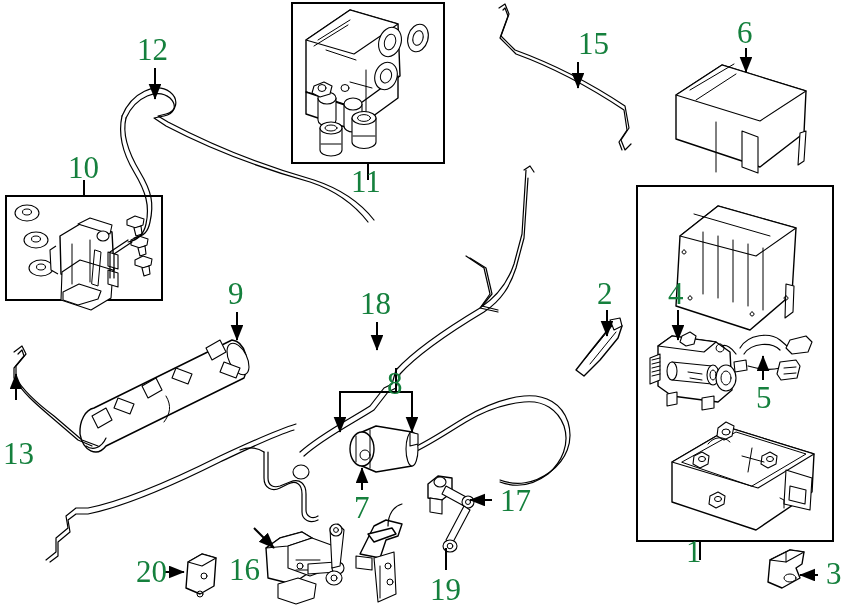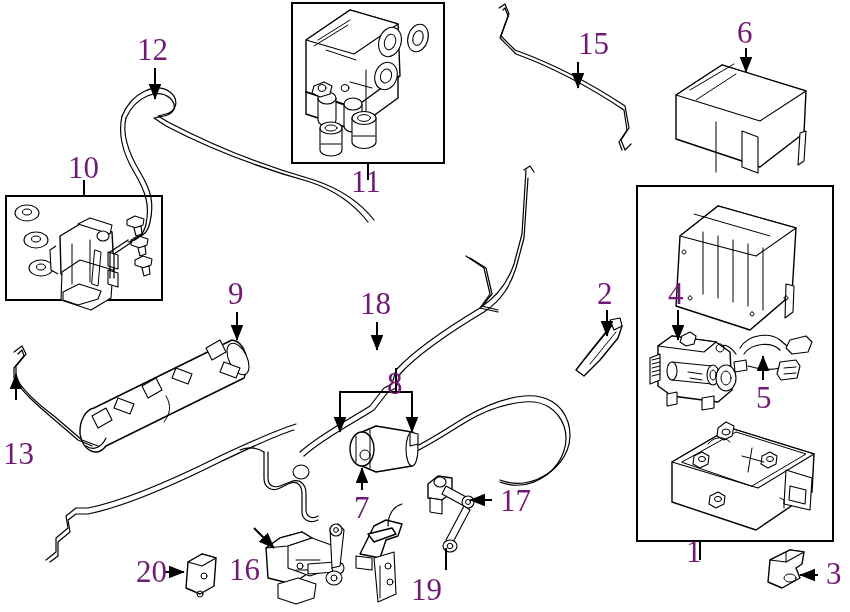--- a/index.html
+++ b/index.html
@@ -16,21 +16,21 @@
     overflow:hidden;
   }
   #art{position:absolute;left:0;top:0;width:850px;height:612px;}
 
   
   .callout{
     position:absolute;
     font-family:"Liberation Serif", serif;
     font-size:31px;
     line-height:1;
-    color:#701a75;
+    color:#15803d;
     font-weight:400;
     white-space:nowrap;
     user-select:none;
   }
 
   
   .notice{
     position:absolute;
     left:117px;
     top:583px;
@@ -402,16 +402,16 @@
   <div class="callout" style="left:228px;top:278px;">9</div>
   <div class="callout" style="left:68px;top:152px;">10</div>
   <div class="callout" style="left:351px;top:166px;">11</div>
   <div class="callout" style="left:137px;top:34px;">12</div>
   <div class="callout" style="left:3px;top:406px;margin-top:32px;">13</div>
   <div class="callout" style="left:360px;top:288px;">18</div>
   <div class="callout" style="left:562px;top:28px;margin-left:16px;">15</div>
   <div class="callout" style="left:229px;top:510px;margin-top:44px;">16</div>
   <div class="callout" style="left:500px;top:485px;font-family:Liberation Serif, serif;">17</div>
   <div class="callout" style="left:136px;top:556px;">20</div>
-  <div class="callout" style="left:411px;top:574px;">19</div>
+  <div class="callout" style="left:430px;top:574px;">19</div>
 
 
 </div>
 
 </body></html>

